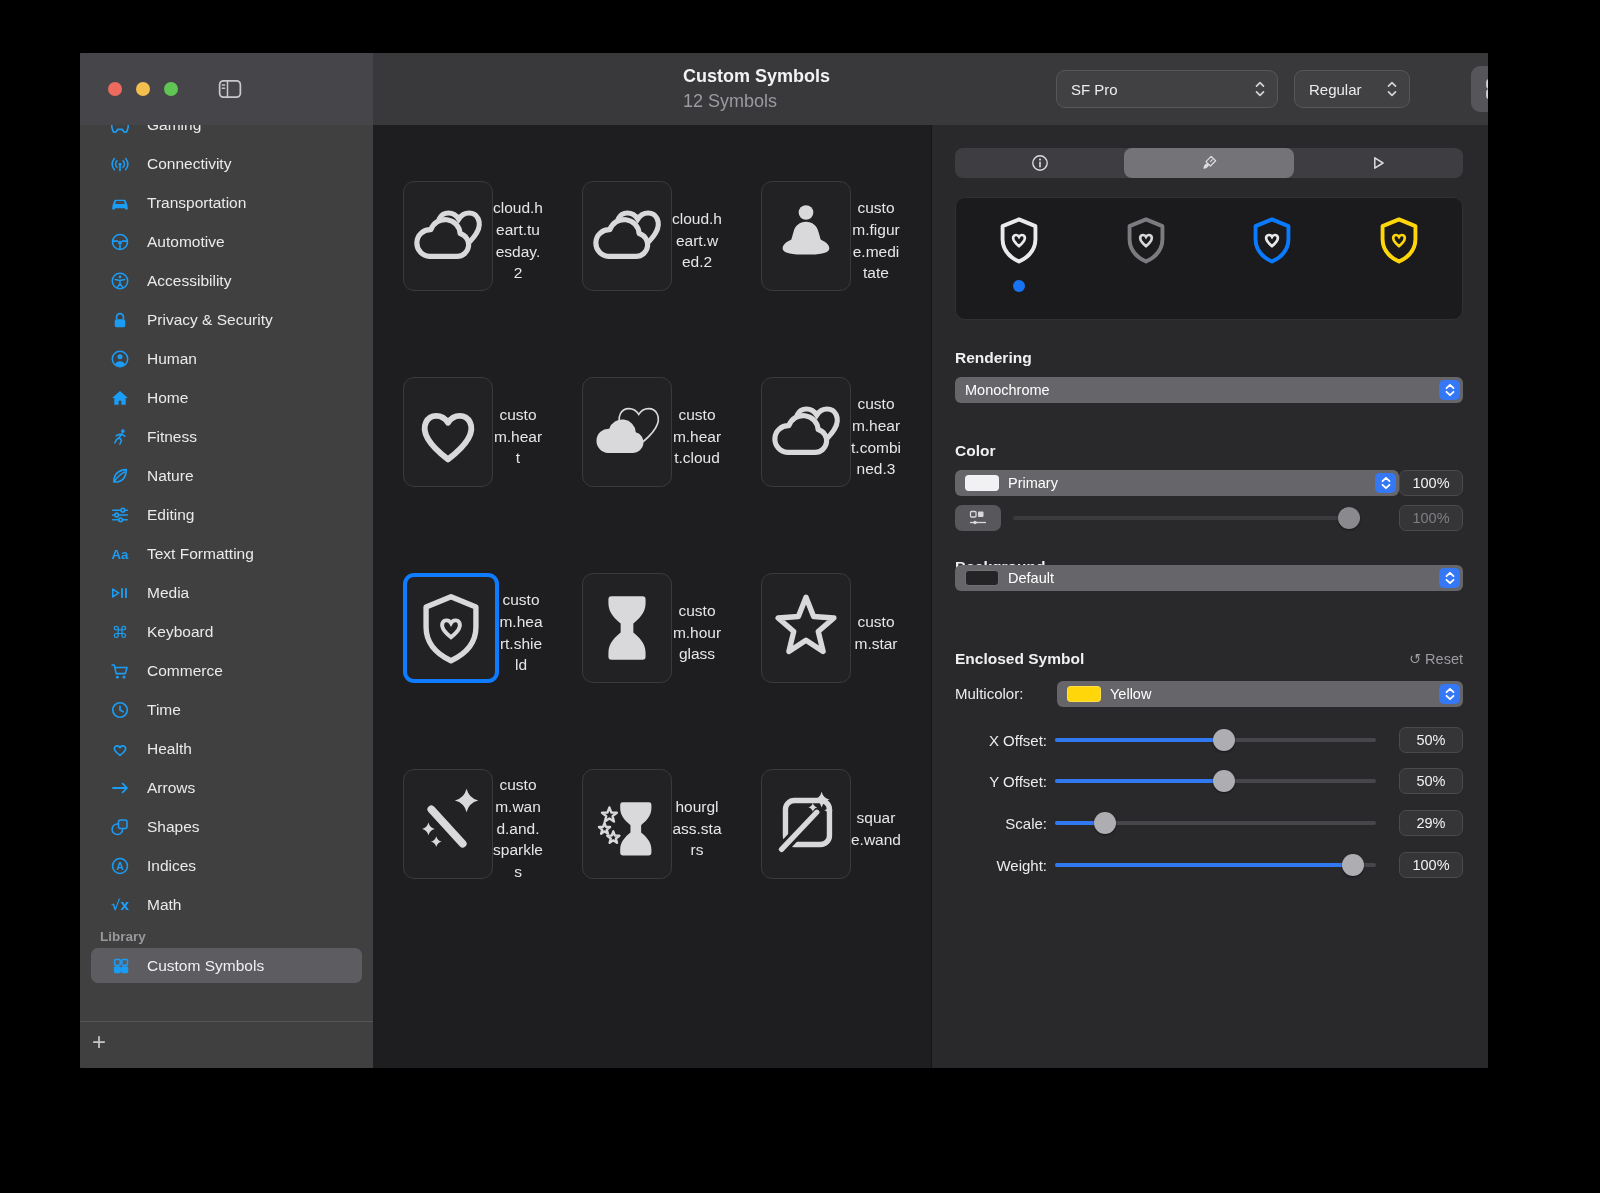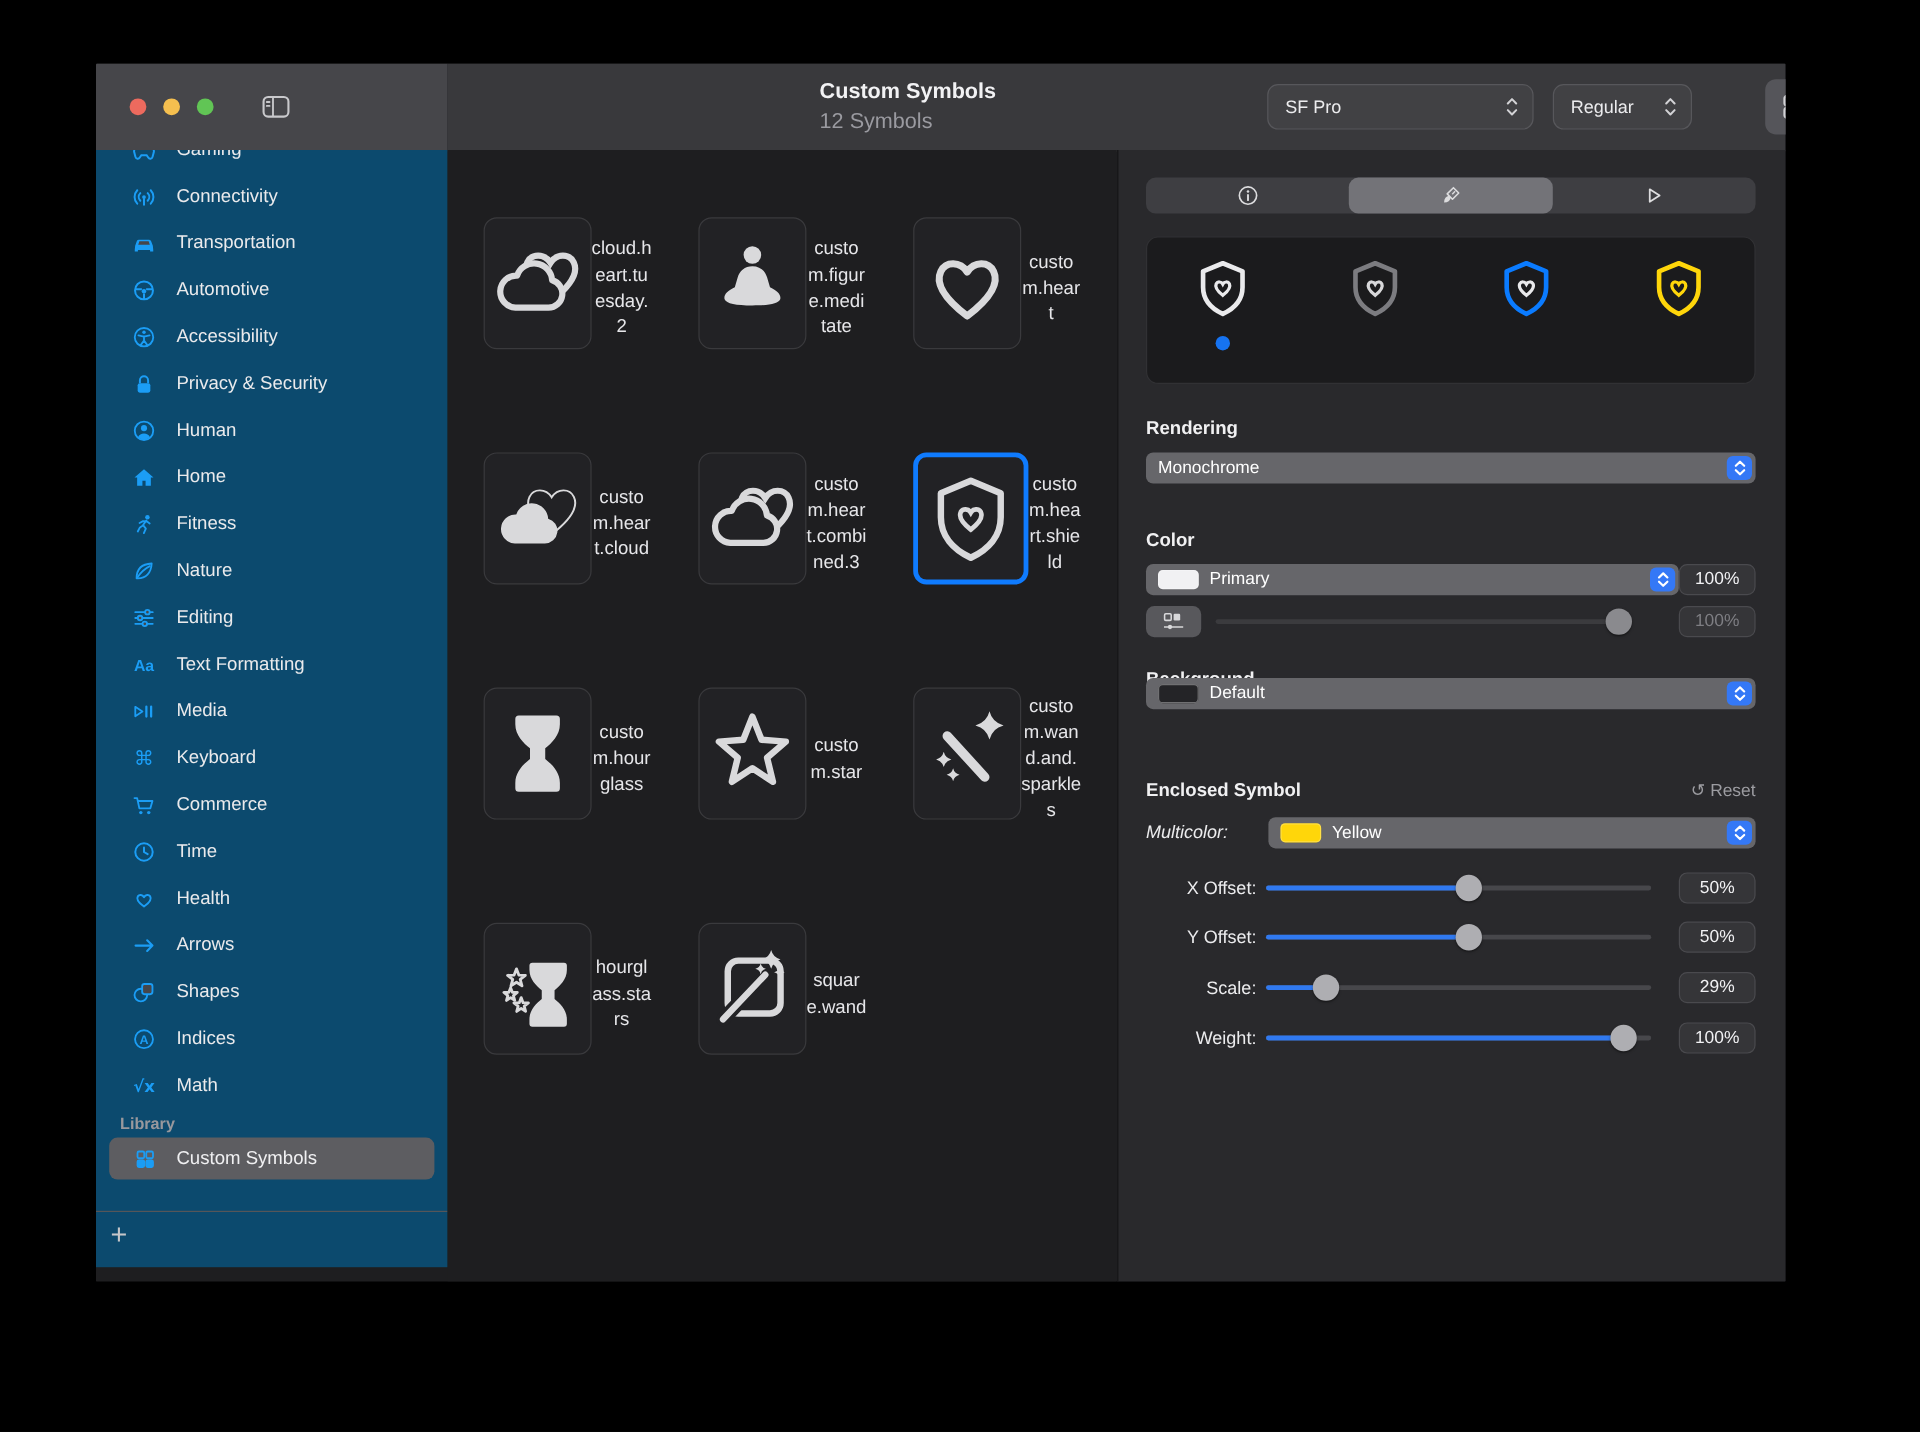--- a/index.html
+++ b/index.html
@@ -26,21 +26,21 @@
             border:1px solid #57575b;display:flex;align-items:center;box-sizing:border-box;
             padding:0 10px 0 14px;font-size:15px;color:#ececee;}
   .tb-popup .lbl{flex:1;}
   .tb-popup.font{left:683px;width:222px;}
   .tb-popup.weight{left:921px;width:116px;}
   .tb-chevrons{width:14px;height:22px;color:#d2d2d5;margin-left:8px;}
   .view-group{position:absolute;left:1098px;top:13px;display:flex;align-items:center;height:46px;}
   .view-btn{width:50px;height:46px;border-radius:9px;display:flex;align-items:center;justify-content:center;color:#d4d4d7;}
   .view-btn.sel{background:#55555a;}
   
-  .sidebar{position:absolute;left:0;top:72px;width:293px;bottom:12px;background:#0c4a6e;overflow:hidden;}
+  .sidebar{position:absolute;left:0;top:72px;width:293px;bottom:0;background:#404040;overflow:hidden;}
   .side-list{margin-top:-20px;}
   .side-row{height:39px;display:flex;align-items:center;padding-left:27px;font-size:15.5px;color:#eaeaec;}
   .side-row .sicon{width:26px;height:22px;margin-right:14px;color:#1b9df5;display:flex;align-items:center;justify-content:center;flex:none;}
   .lib-header{margin:5px 0 4px 20px;font-size:13.5px;font-weight:bold;color:#98989d;}
   .lib-row{margin:0 11px;height:35px;border-radius:7px;display:flex;align-items:center;padding-left:17px;
            font-size:15.5px;color:#f0f0f2;}
   .lib-row.sel{background:#5d5d61;}
   .lib-row .sicon{width:26px;height:22px;margin-right:13px;color:#1b9df5;display:flex;align-items:center;justify-content:center;}
   .side-bottom{position:absolute;left:0;bottom:0;width:100%;height:46px;border-top:1px solid #565659;}
   .plus-btn{position:absolute;left:12px;top:8px;font-size:24px;color:#c6c6c9;line-height:1;}
@@ -76,21 +76,21 @@
           font-size:14.5px;color:#f2f2f4;}
   .valbox.dis{color:#7e7e83;}
   .srow{height:26px;display:flex;align-items:center;}
   .slabel{width:92px;text-align:right;font-size:15px;color:#ececee;flex:none;}
   .track-wrap{position:absolute;left:100px;width:321px;height:26px;}
   .track{position:absolute;left:0;right:0;top:11px;height:4px;border-radius:2px;background:#47474b;}
   .fill{position:absolute;left:0;top:11px;height:4px;border-radius:2px;background:#3079f0;}
   .knob{position:absolute;top:2px;width:22px;height:22px;border-radius:50%;background:#aeaeb2;
         box-shadow:0 1px 2px rgba(0,0,0,.5);}
   .reset-btn{position:absolute;right:0;top:1px;font-size:14.5px;color:#9c9ca1;}
-  .multicolor-label{position:absolute;left:0;top:4px;font-size:15px;color:#ececee;font-style:italic;}
+  .multicolor-label{position:absolute;left:0;top:4px;font-size:15px;color:#ececee;}
   .op-btn{position:absolute;left:0;top:0;width:46px;height:26px;background:#58585c;border-radius:7px;
           display:flex;align-items:center;justify-content:center;color:#d8d8da;}
   svg{display:block;}
 </style>
 </head>
 <body>
 
 <div class="window">
 
   <div class="titlebar">
@@ -369,20 +369,33 @@
             <svg viewBox="0 0 90 90" width="88" height="88">
               <g transform="translate(11,-9) scale(0.88)" transform-origin="45 45">
                 <path d="M45 73 C25.5 58 17.5 45.5 22.5 35 C26.6 26.4 39 26 45 35.5 C51 26 63.4 26.4 67.5 35 C72.5 45.5 64.5 58 45 73 Z" fill="none" stroke="#d9d9db" stroke-width="6"></path>
               </g>
               <g transform="translate(-3,5) scale(0.88)" transform-origin="45 45">
                 <path d="M27 63 H59 A13.5 13.5 0 0 0 62.5 36.5 A17.5 17.5 0 0 0 28.5 32 A14 14 0 0 0 27 63 Z" fill="#222225" stroke="#d9d9db" stroke-width="6" stroke-linejoin="round"></path>
               </g>
             </svg>
           </div>
           <div class="tile-label">cloud.heart.tuesday.2</div>
+        </div>
+        <div class="tile-cell">
+          <div class="tile">
+            <svg viewBox="0 0 90 90" width="88" height="88">
+              <g transform="translate(11,-9) scale(0.88)" transform-origin="45 45">
+                <path d="M45 73 C25.5 58 17.5 45.5 22.5 35 C26.6 26.4 39 26 45 35.5 C51 26 63.4 26.4 67.5 35 C72.5 45.5 64.5 58 45 73 Z" fill="none" stroke="#d9d9db" stroke-width="6"></path>
+              </g>
+              <g transform="translate(-3,5) scale(0.88)" transform-origin="45 45">
+                <path d="M27 63 H59 A13.5 13.5 0 0 0 62.5 36.5 A17.5 17.5 0 0 0 28.5 32 A14 14 0 0 0 27 63 Z" fill="#222225" stroke="#d9d9db" stroke-width="6" stroke-linejoin="round"></path>
+              </g>
+            </svg>
+          </div>
+          <div class="tile-label">cloud.heart.wed.2</div>
         </div>
         <div class="tile-cell">
           <div class="tile">
             <svg viewBox="0 0 90 90" width="88" height="88">
               <g fill="#d9d9db">
                 <circle cx="45" cy="21" r="7.5"></circle>
                 <path d="M45 30.5 C38.5 30.5 34 34.5 32.5 40 L30 48.5 C23.5 51.5 20.3 55.2 21.3 58.7 C22.8 62.5 31 64 45 64 C59 64 67.2 62.5 68.7 58.7 C69.7 55.2 66.5 51.5 60 48.5 L57.5 40 C56 34.5 51.5 30.5 45 30.5 Z"></path>
               </g>
             </svg>
           </div>

